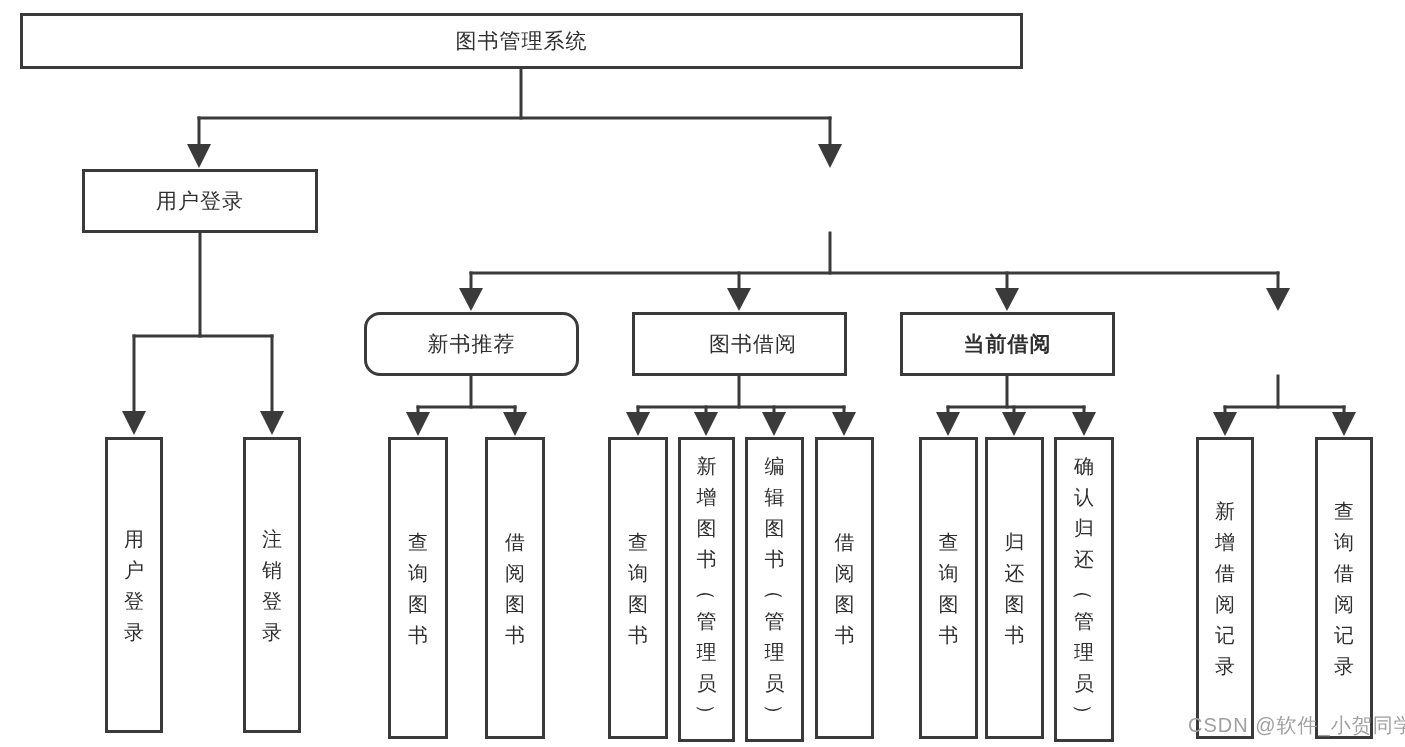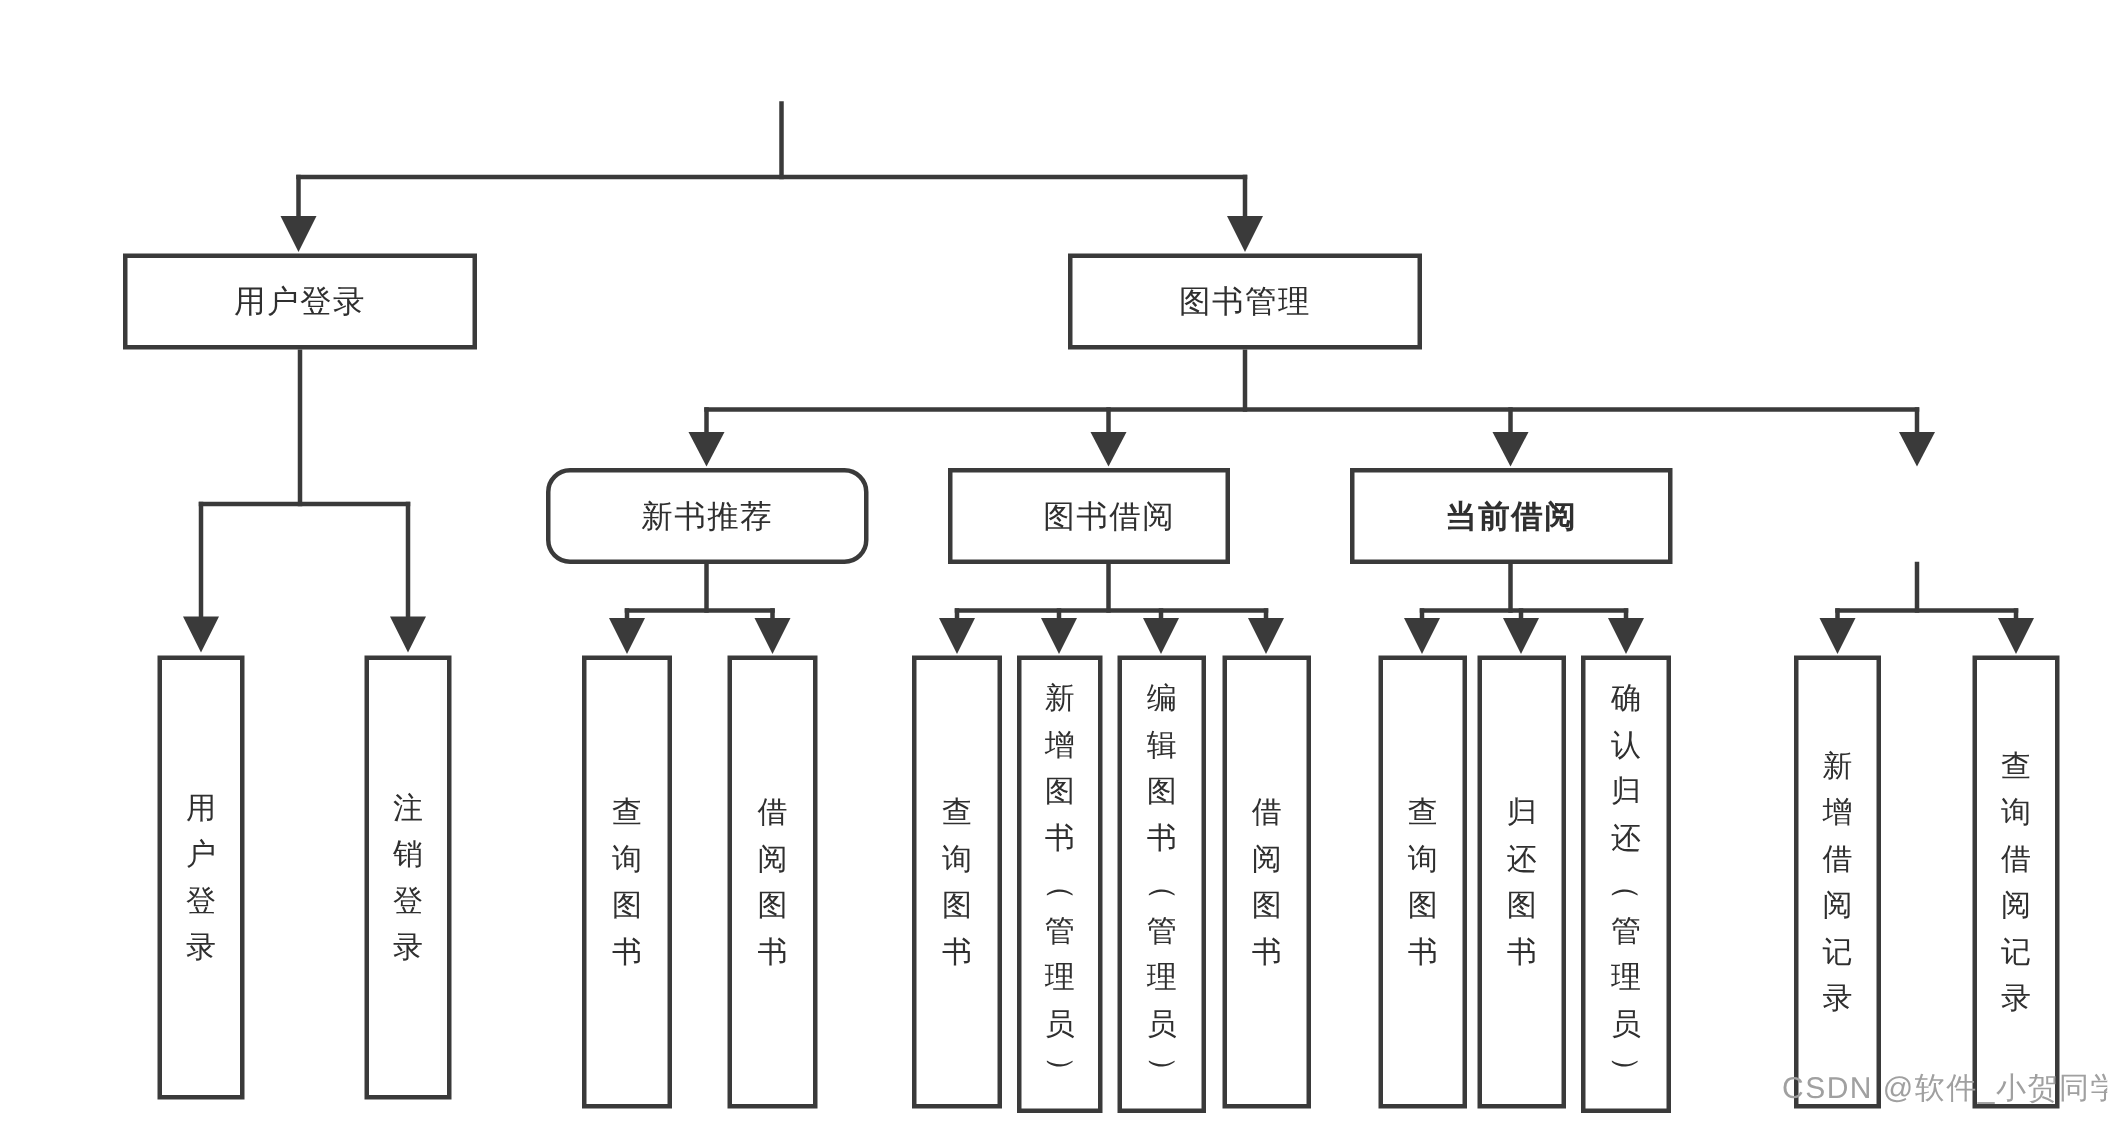--- a/index.html
+++ b/index.html
@@ -119,26 +119,26 @@
     <polygon points="1072,412 1096,412 1084,436"></polygon>
 
     <line x1="1278" y1="376" x2="1278" y2="407"></line>
     <line x1="1225" y1="407" x2="1344" y2="407"></line>
     <line x1="1225" y1="407" x2="1225" y2="413"></line>
     <polygon points="1213,412 1237,412 1225,436"></polygon>
     <line x1="1344" y1="407" x2="1344" y2="413"></line>
     <polygon points="1332,412 1356,412 1344,436"></polygon>
   </svg>
 
+  <div class="node hbox" style="left:20px; top:13px; width:1003px; height:56px;">图书管理系统</div>
 
   <div class="node hbox" style="left:82px; top:169px; width:236px; height:64px;">用户登录</div>
-  <div class="node hbox" style="left:712px; top:169px; width:236px; height:64px;">图书管理</div>
 
   <div class="node hbox" style="left:364px; top:312px; width:215px; height:64px;border-radius:16px;">新书推荐</div>
-  <div class="node hbox" style="left:632px; top:312px; width:188px; height:64px;padding-left:27px;">图书借阅</div>
+  <div class="node hbox" style="left:632px; top:312px; width:215px; height:64px;padding-left:27px;">图书借阅</div>
   <div class="node hbox" style="left:900px; top:312px; width:215px; height:64px;font-weight:bold;">当前借阅</div>
 
   <div class="node vbox" style="left:105px; top:437px; width:58px; height:296px;">
       <span class="vchar">用</span>
       <span class="vchar">户</span>
       <span class="vchar">登</span>
       <span class="vchar">录</span>
     </div>
   <div class="node vbox" style="left:243px; top:437px; width:58px; height:296px;">
       <span class="vchar">注</span>

